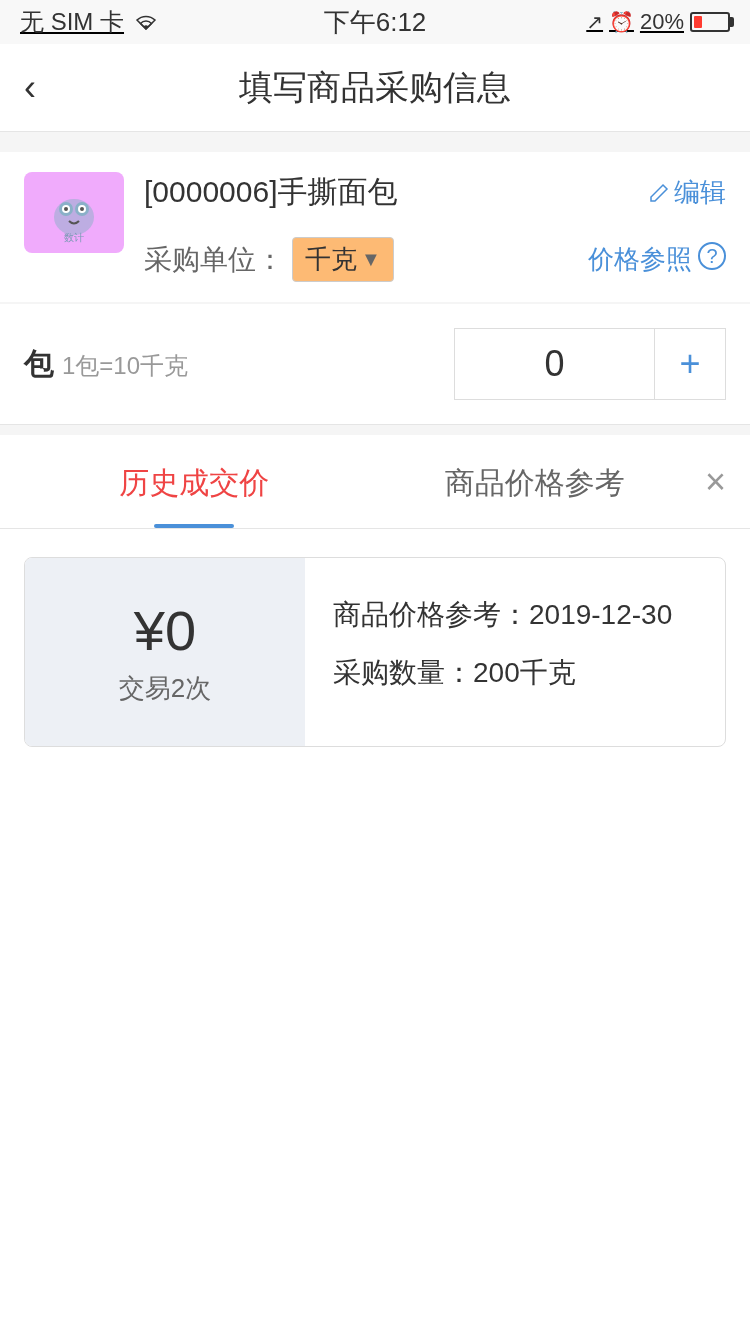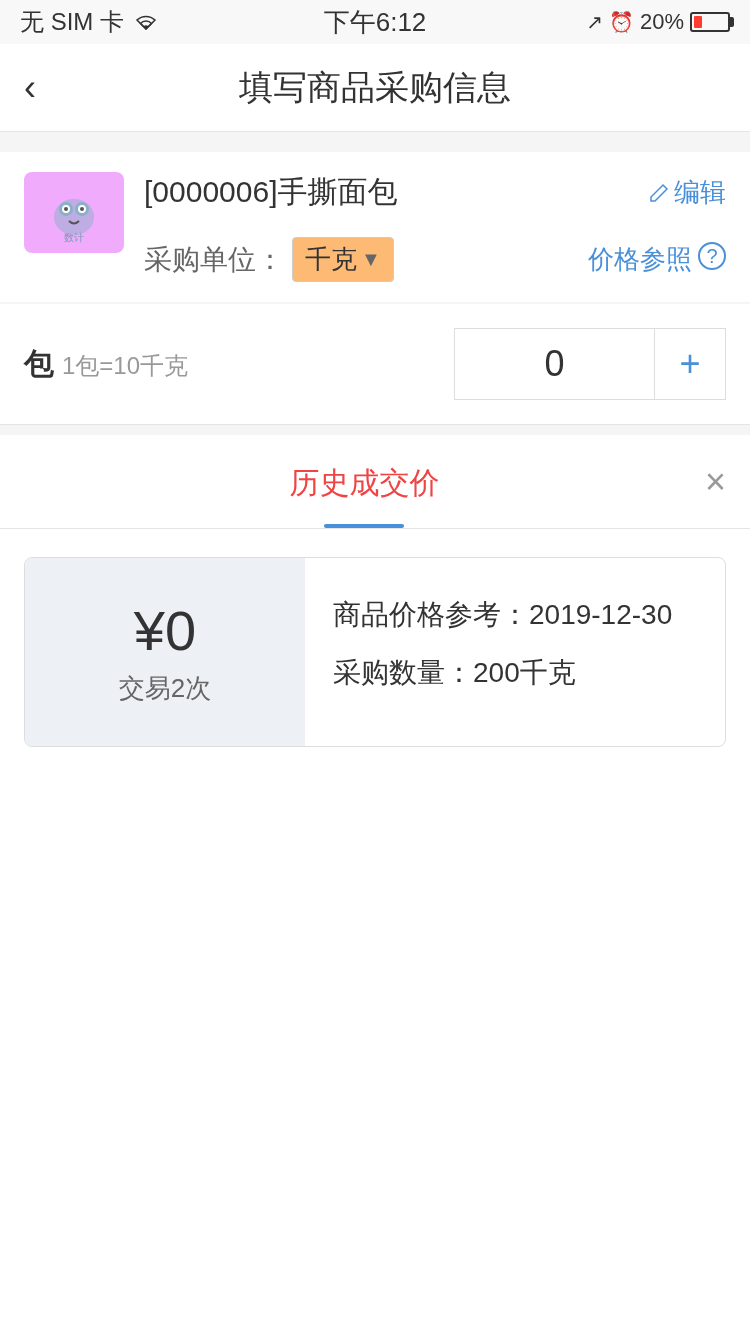--- a/index.html
+++ b/index.html
@@ -14,20 +14,21 @@
 
     
     .status-bar {
       width: 750px;
       height: 44px;
       background: #f8f8f8;
       display: flex;
       align-items: center;
       justify-content: space-between;
       padding: 0 20px;
+      text-decoration: underline;
     }
     .status-left {
       font-size: 24px;
       color: #333;
       font-weight: 500;
       display: flex;
       align-items: center;
       gap: 8px;
     }
     .status-center {
@@ -408,20 +409,23 @@
       <span>+</span>
     </div>
   </div>
 </div>
 
 <div class="tabs-section">
   <div class="tabs-bar">
     <div class="tab-item active">
       <span>历史成交价</span>
     </div>
+    <div class="tab-item">
+      <span>商品价格参考</span>
+    </div>
     <div class="tab-close">
       <span>×</span>
     </div>
   </div>
 
   <div class="history-content">
     <div class="history-card">
       <div class="history-left">
         <div class="history-price">¥0</div>
         <div class="history-trades">交易2次</div>

